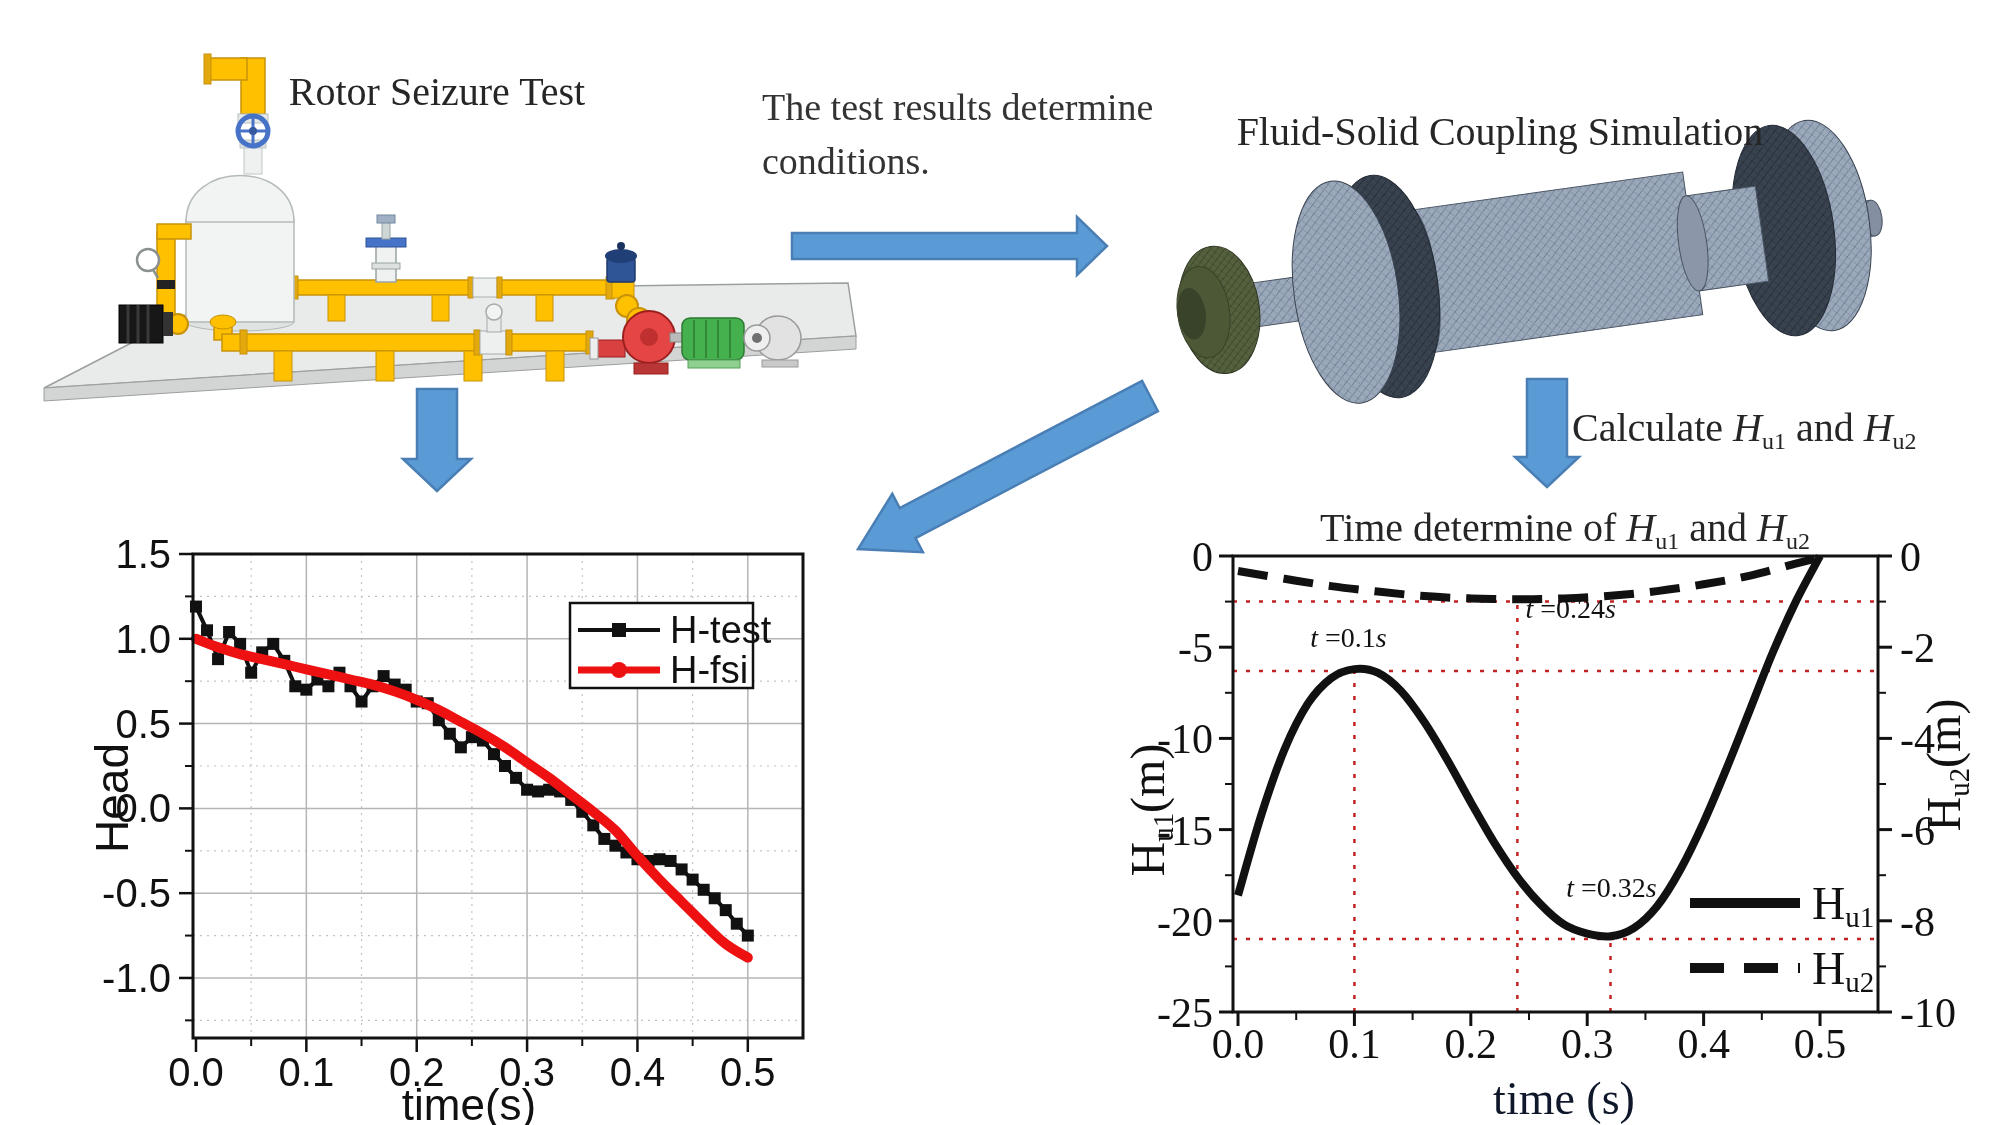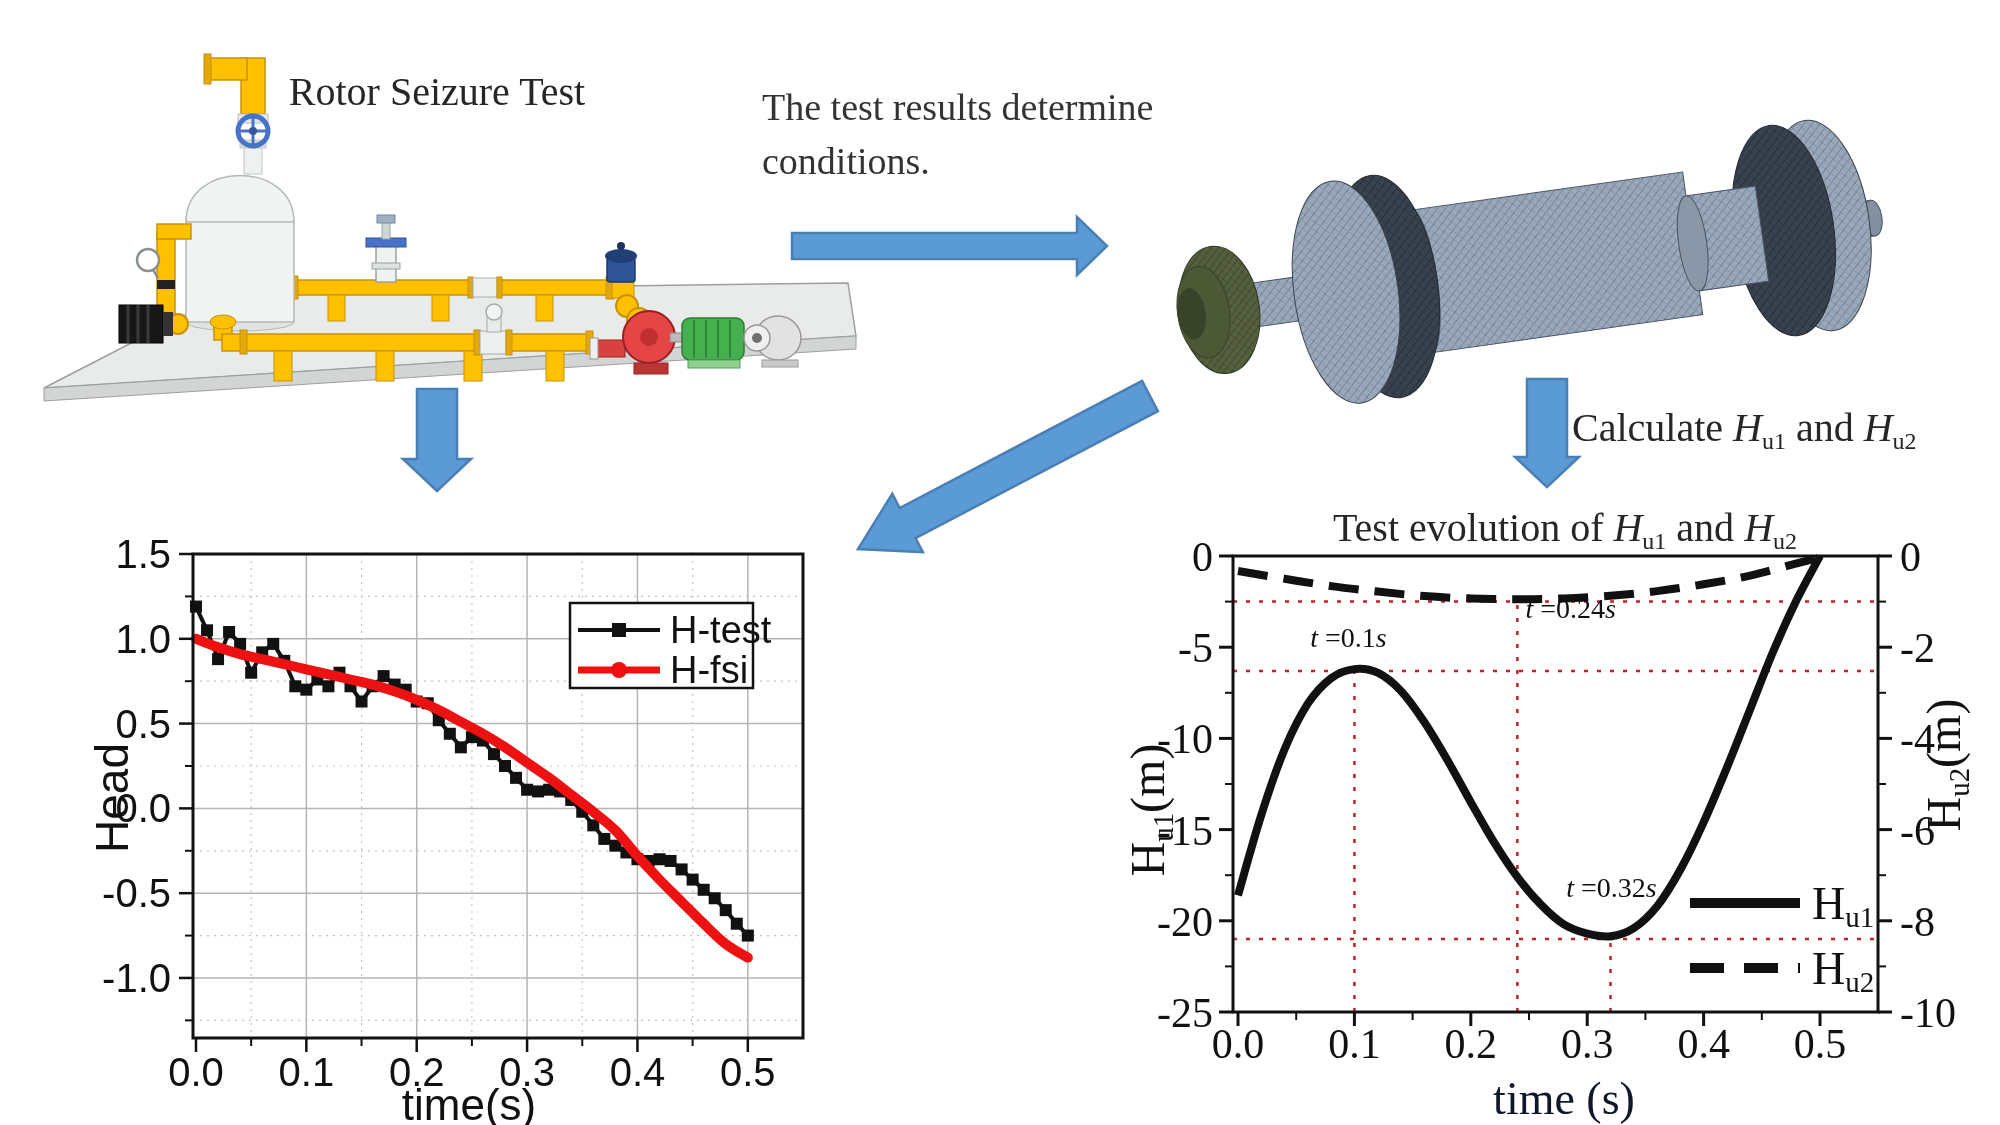--- a/index.html
+++ b/index.html
@@ -372,25 +372,26 @@
       </g>
     </svg>
 
   <div class="abs title ctr" style="left:437px;top:68px;">Rotor Seizure Test</div>
 
   <div id="mid-text" class="abs" style="left:762px;top:80px;">
     <div>The test results determine</div>
     <div>conditions.</div>
   </div>
 
+  <div class="abs title ctr" style="left:1500px;top:108px;">Fluid-Solid Coupling Simulation</div>
 
   <div class="abs title" style="left:1572px;top:404px;font-size:40px;text-align:center;"><span>Calculate </span><span style="font-style: italic;">H</span><span class="subsc">u1</span><span> and </span><span style="font-style: italic;">H</span><span class="subsc">u2</span></div>
 
 
-  <div class="abs title ctr" style="left:1565px;top:504px;"><span>Test evolution of </span><span style="font-style: italic;">H</span><span class="subsc">u1</span><span> and </span><span style="font-style: italic;">H</span><span class="subsc">u2</span></div>
+  <div class="abs title ctr" style="left:1565px;top:504px;"><span>Time determine of </span><span style="font-style: italic;">H</span><span class="subsc">u1</span><span> and </span><span style="font-style: italic;">H</span><span class="subsc">u2</span></div>
 
   <div class="abs rot sans" style="left:112px;top:798px;font-size:46px;color:#111;">Head</div>
   <div class="abs ctr sans" style="left:469px;top:1080px;font-size:44px;color:#111;">time(s)</div>
 
   <div class="abs rot" style="left:1150px;top:810px;font-size:48px;color:#111;"><span>H</span><span class="subsc">u1</span><span>(m)</span></div>
   <div class="abs rot" style="left:1946px;top:765px;font-size:48px;color:#111;"><span>H</span><span class="subsc">u2</span><span>(m)</span></div>
   <div class="abs ctr" style="left:1564px;top:1072px;font-size:46px;color:#0f172a;">time (s)</div>
 </div>
 
 </body></html>

